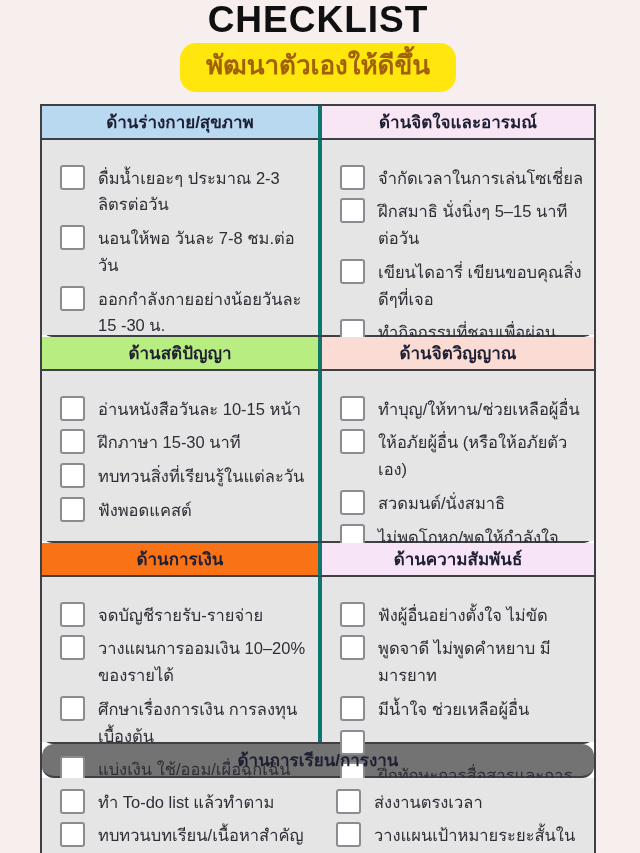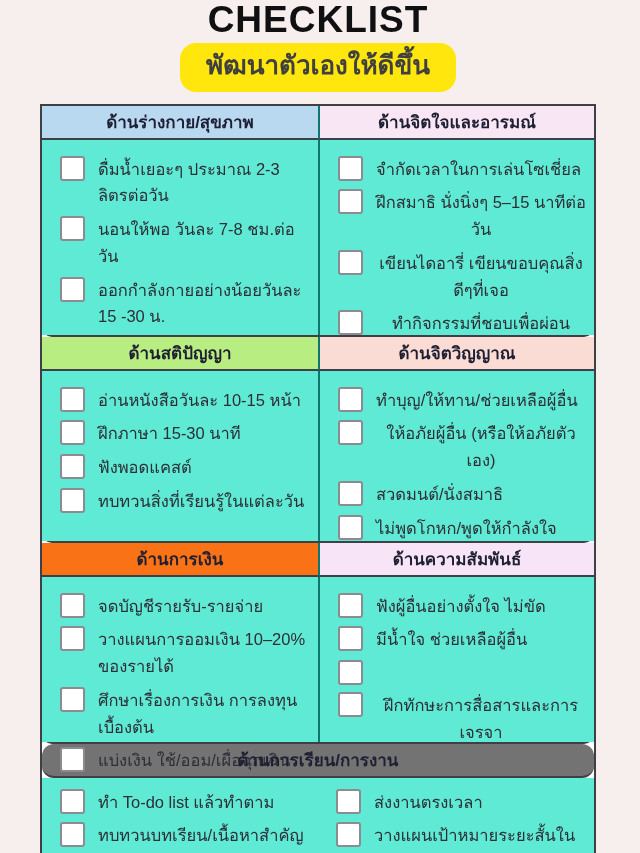--- a/index.html
+++ b/index.html
@@ -20,21 +20,21 @@
     letter-spacing: 1px;
     color: #101013;
     padding-top: 1px;
     line-height: 1.05;
   }
   .subtitle {
     display: block;
     width: fit-content;
     margin: 3px auto 0;
     background: #ffe70d;
-    color: #404040;
+    color: #a16207;
     font-size: 26px;
     font-weight: 800;
     padding: 6px 26px 9px;
     border-radius: 16px;
     line-height: 1.3;
   }
   .board {
     width: 556px;
     margin: 12px auto 0;
     background: #ffffff;
@@ -44,24 +44,24 @@
   .hdr {
     height: 34px;
     display: flex;
     align-items: center;
     justify-content: center;
     font-size: 17px;
     font-weight: 800;
     color: #1e1f33;
     border-bottom: 2px solid #3f3f46;
   }
-  .cell-r { border-left: 2px solid #0f766e; text-align: center; }
+  .cell-r { border-left: 4px solid #0f766e; }
   .body .cell {
-    padding: 15px 8px 0 18px;
-    background: #5eead4;
+    padding: 24px 8px 0 18px;
+    background: #e5e5e5;
   }
   .body { border-bottom: 2px solid #3f3f46; }
   .body.last { border-bottom: none; }
   .body1 .cell { height: 195px; }
   .body2 .cell { height: 170px; }
   .body3 .cell { height: 165px; }
   .body4 .cell { height: 77px; padding-top: 10px; }
   .item {
     display: flex;
     align-items: flex-start;
@@ -158,25 +158,25 @@
         <div class="item">
           <span class="cb"></span>
           <span class="lbl">อ่านหนังสือวันละ 10-15 หน้า</span>
         </div>
         <div class="item">
           <span class="cb"></span>
           <span class="lbl">ฝึกภาษา 15-30 นาที</span>
         </div>
         <div class="item">
           <span class="cb"></span>
+          <span class="lbl">ทบทวนสิ่งที่เรียนรู้ในแต่ละวัน</span>
+        </div>
+        <div class="item">
+          <span class="cb"></span>
           <span class="lbl">ฟังพอดแคสต์</span>
-        </div>
-        <div class="item">
-          <span class="cb"></span>
-          <span class="lbl">ทบทวนสิ่งที่เรียนรู้ในแต่ละวัน</span>
         </div>
       </div>
       <div class="cell cell-r">
         <div class="item">
           <span class="cb"></span>
           <span class="lbl">ทำบุญ/ให้ทาน/ช่วยเหลือผู้อื่น</span>
         </div>
         <div class="item">
           <span class="cb"></span>
           <span class="lbl">ให้อภัยผู้อื่น (หรือให้อภัยตัวเอง)</span>
@@ -224,20 +224,24 @@
           <span class="lbl">ลดรายจ่ายฟุ่มเฟือย ไม่ซื้อของที่ไม่จำเป็น</span>
         </div>
       </div>
       <div class="cell cell-r">
         <div class="item">
           <span class="cb"></span>
           <span class="lbl">ฟังผู้อื่นอย่างตั้งใจ ไม่ขัด</span>
         </div>
         <div class="item">
           <span class="cb"></span>
+          <span class="lbl">พูดจาดี ไม่พูดคำหยาบ มีมารยาท</span>
+        </div>
+        <div class="item">
+          <span class="cb"></span>
           <span class="lbl">มีน้ำใจ ช่วยเหลือผู้อื่น</span>
         </div>
         <div class="item">
           <span class="cb"></span>
         </div>
         <div class="item">
           <span class="cb"></span>
           <span class="lbl">ฝึกทักษะการสื่อสารและการเจรจา</span>
         </div>
       </div>

